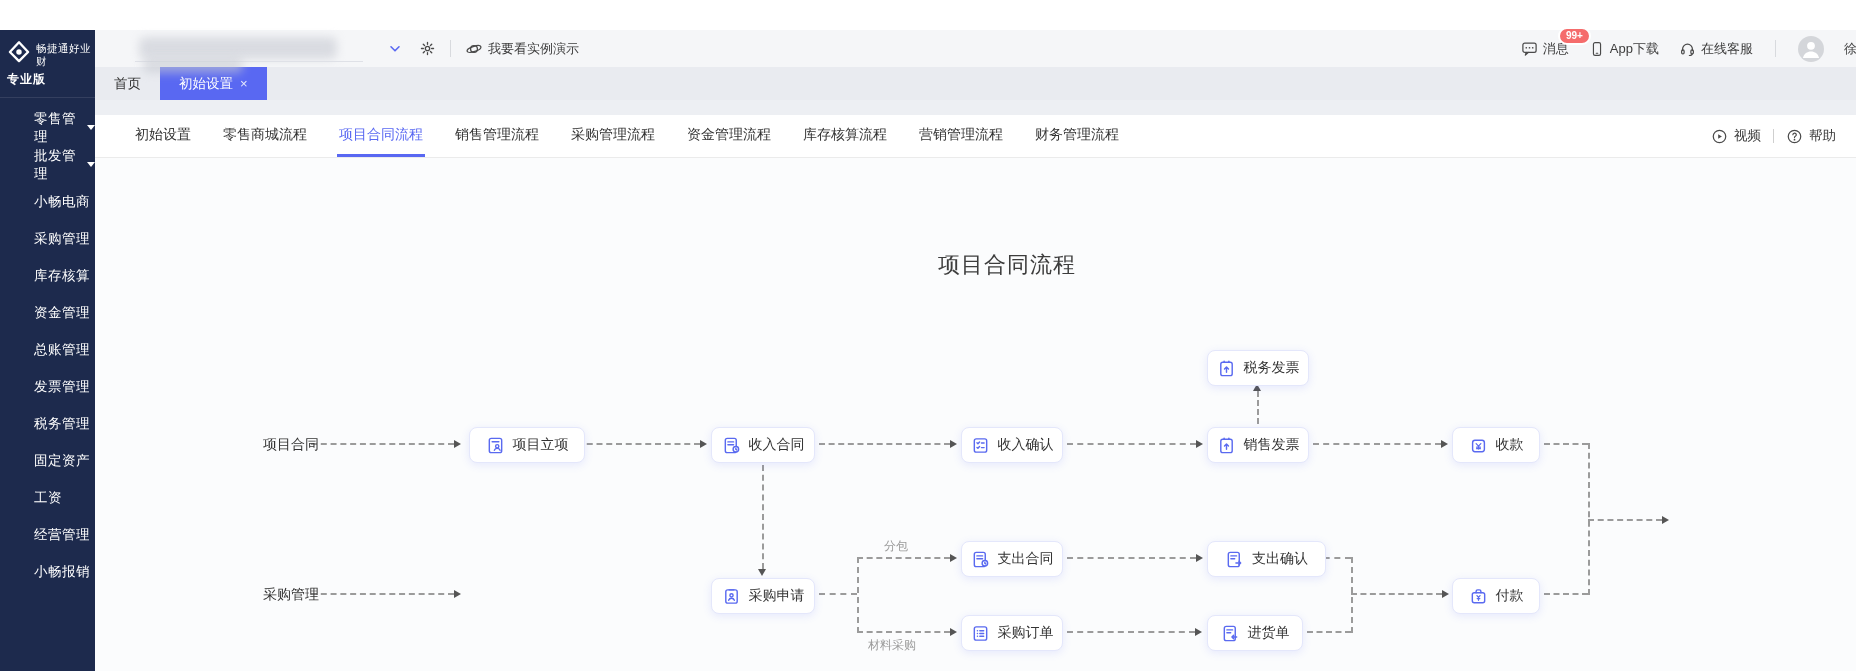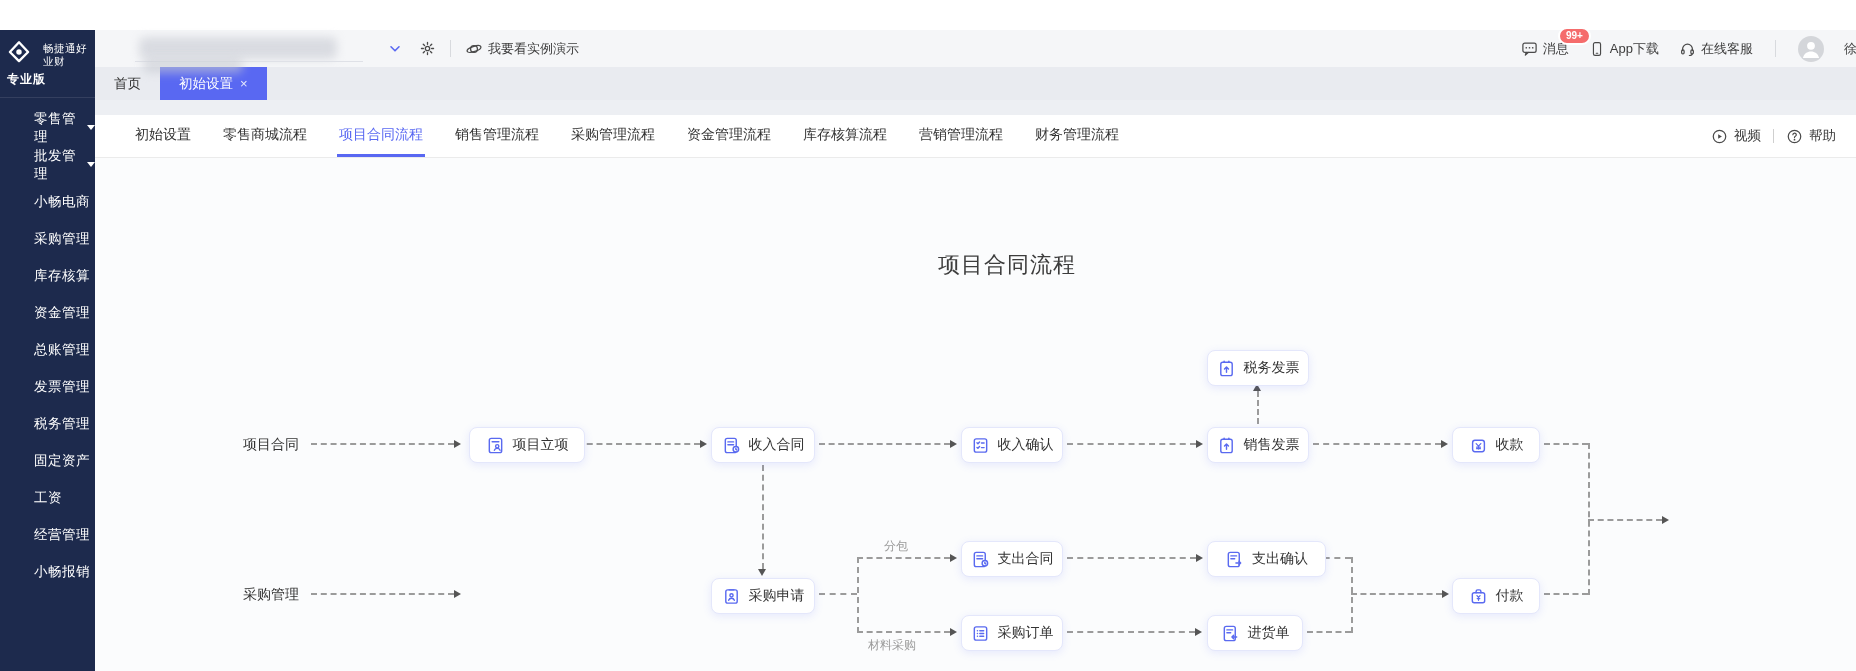--- a/index.html
+++ b/index.html
@@ -6,21 +6,21 @@
   body { font-family: "Liberation Sans", "DejaVu Sans", sans-serif; }
   .app { position: relative; width: 1856px; height: 671px; background: #fff; overflow: hidden; }
 
   .topstrip { position: absolute; left: 0; top: 0; width: 100%; height: 30px; background: #fff; }
 
   
   .sidebar { position: absolute; left: 0; top: 30px; width: 95px; bottom: 0; background: #1d2a4d; z-index: 5; }
   .logo-block { position: relative; height: 68px; border-bottom: 1px solid rgba(255,255,255,0.10); }
   .logo-row { display: flex; align-items: flex-start; padding: 7px 2px 0 6px; }
   .logo-glyph { flex: 0 0 auto; margin-top: 2px; }
-  .brand-name { color: #fff; font-size: 10.5px; line-height: 13px; margin-left: 11px; margin-top: 5px; letter-spacing: 0.5px; }
+  .brand-name { color: #fff; font-size: 10.5px; line-height: 13px; margin-left: 4px; margin-top: 5px; letter-spacing: 0.5px; }
   .edition { color: #fff; font-size: 12px; font-weight: bold; padding: 3px 0 0 7px; letter-spacing: 1px; }
   .nav { list-style: none; margin-top: 11px; }
   .nav li { height: 37px; display: flex; align-items: center; padding-left: 34px; color: #fff; font-size: 13.5px; letter-spacing: 0.5px; cursor: pointer; }
   .caret { display: inline-block; width: 0; height: 0; margin-left: 7px; border-left: 4.5px solid transparent; border-right: 4.5px solid transparent; border-top: 5px solid #ffffff; }
 
   
   .header { position: absolute; left: 95px; top: 30px; right: 0; height: 37px; background: #f5f6f8; display: flex; align-items: center; z-index: 4; }
   .search-zone { position: relative; width: 230px; height: 100%; margin-left: 40px; flex: 0 0 auto; }
   .blob { position: absolute; background: #c7cad2; opacity: 0.6; filter: blur(5px); border-radius: 6px; }
   .search-underline { position: absolute; left: 0; top: 31px; width: 228px; border-bottom: 1px solid #dfe1e7; }
@@ -47,21 +47,21 @@
   .dtab.active { color: #5968f2; border-bottom-color: #5968f2; }
   .doctabs-right { margin-left: auto; display: flex; align-items: center; gap: 6px; padding-right: 20px; flex: 0 0 auto; }
   .doctabs-right .htext { font-size: 13.5px; }
   .dt-div { width: 1px; height: 14px; background: #cfcfcf; margin: 0 6px; }
 
   
   .flow-area { position: absolute; left: 0; top: 43px; right: 0; bottom: 0; background: #fbfcfd; overflow: hidden; }
   .flow-title { position: absolute; left: 912px; top: 92px; transform: translateX(-50%); font-size: 22px; font-weight: 500; color: #3d3d3d; letter-spacing: 1px; white-space: nowrap; }
   .flow-node { position: absolute; height: 36px; background: #fff; border: 1px solid #e4e7fb; border-radius: 8px; box-shadow: 0 2px 8px rgba(100,115,245,0.14); display: flex; align-items: center; justify-content: center; gap: 8px; cursor: pointer; }
   .flow-node .nlabel { font-size: 14px; color: #333; white-space: nowrap; }
-  .row-label { position: absolute; font-size: 14px; color: #333; white-space: nowrap; }
+  .row-label { position: absolute; font-size: 14px; color: #333; white-space: nowrap; margin-left: 20px; }
   .branch-label { position: absolute; font-size: 12px; color: #9a9a9a; white-space: nowrap; }
   .hl { position: absolute; height: 0; border-top: 2px dashed #9b9b9b; }
   .vl { position: absolute; width: 0; border-left: 2px dashed #9b9b9b; }
   .ah { position: absolute; width: 0; height: 0; }
   .ah.r { border-top: 4px solid transparent; border-bottom: 4px solid transparent; border-left: 7px solid #555; }
   .ah.u { border-left: 4px solid transparent; border-right: 4px solid transparent; border-bottom: 7px solid #555; }
   .ah.d { border-left: 4px solid transparent; border-right: 4px solid transparent; border-top: 7px solid #555; }
 </style>
 </head>
 <body>

